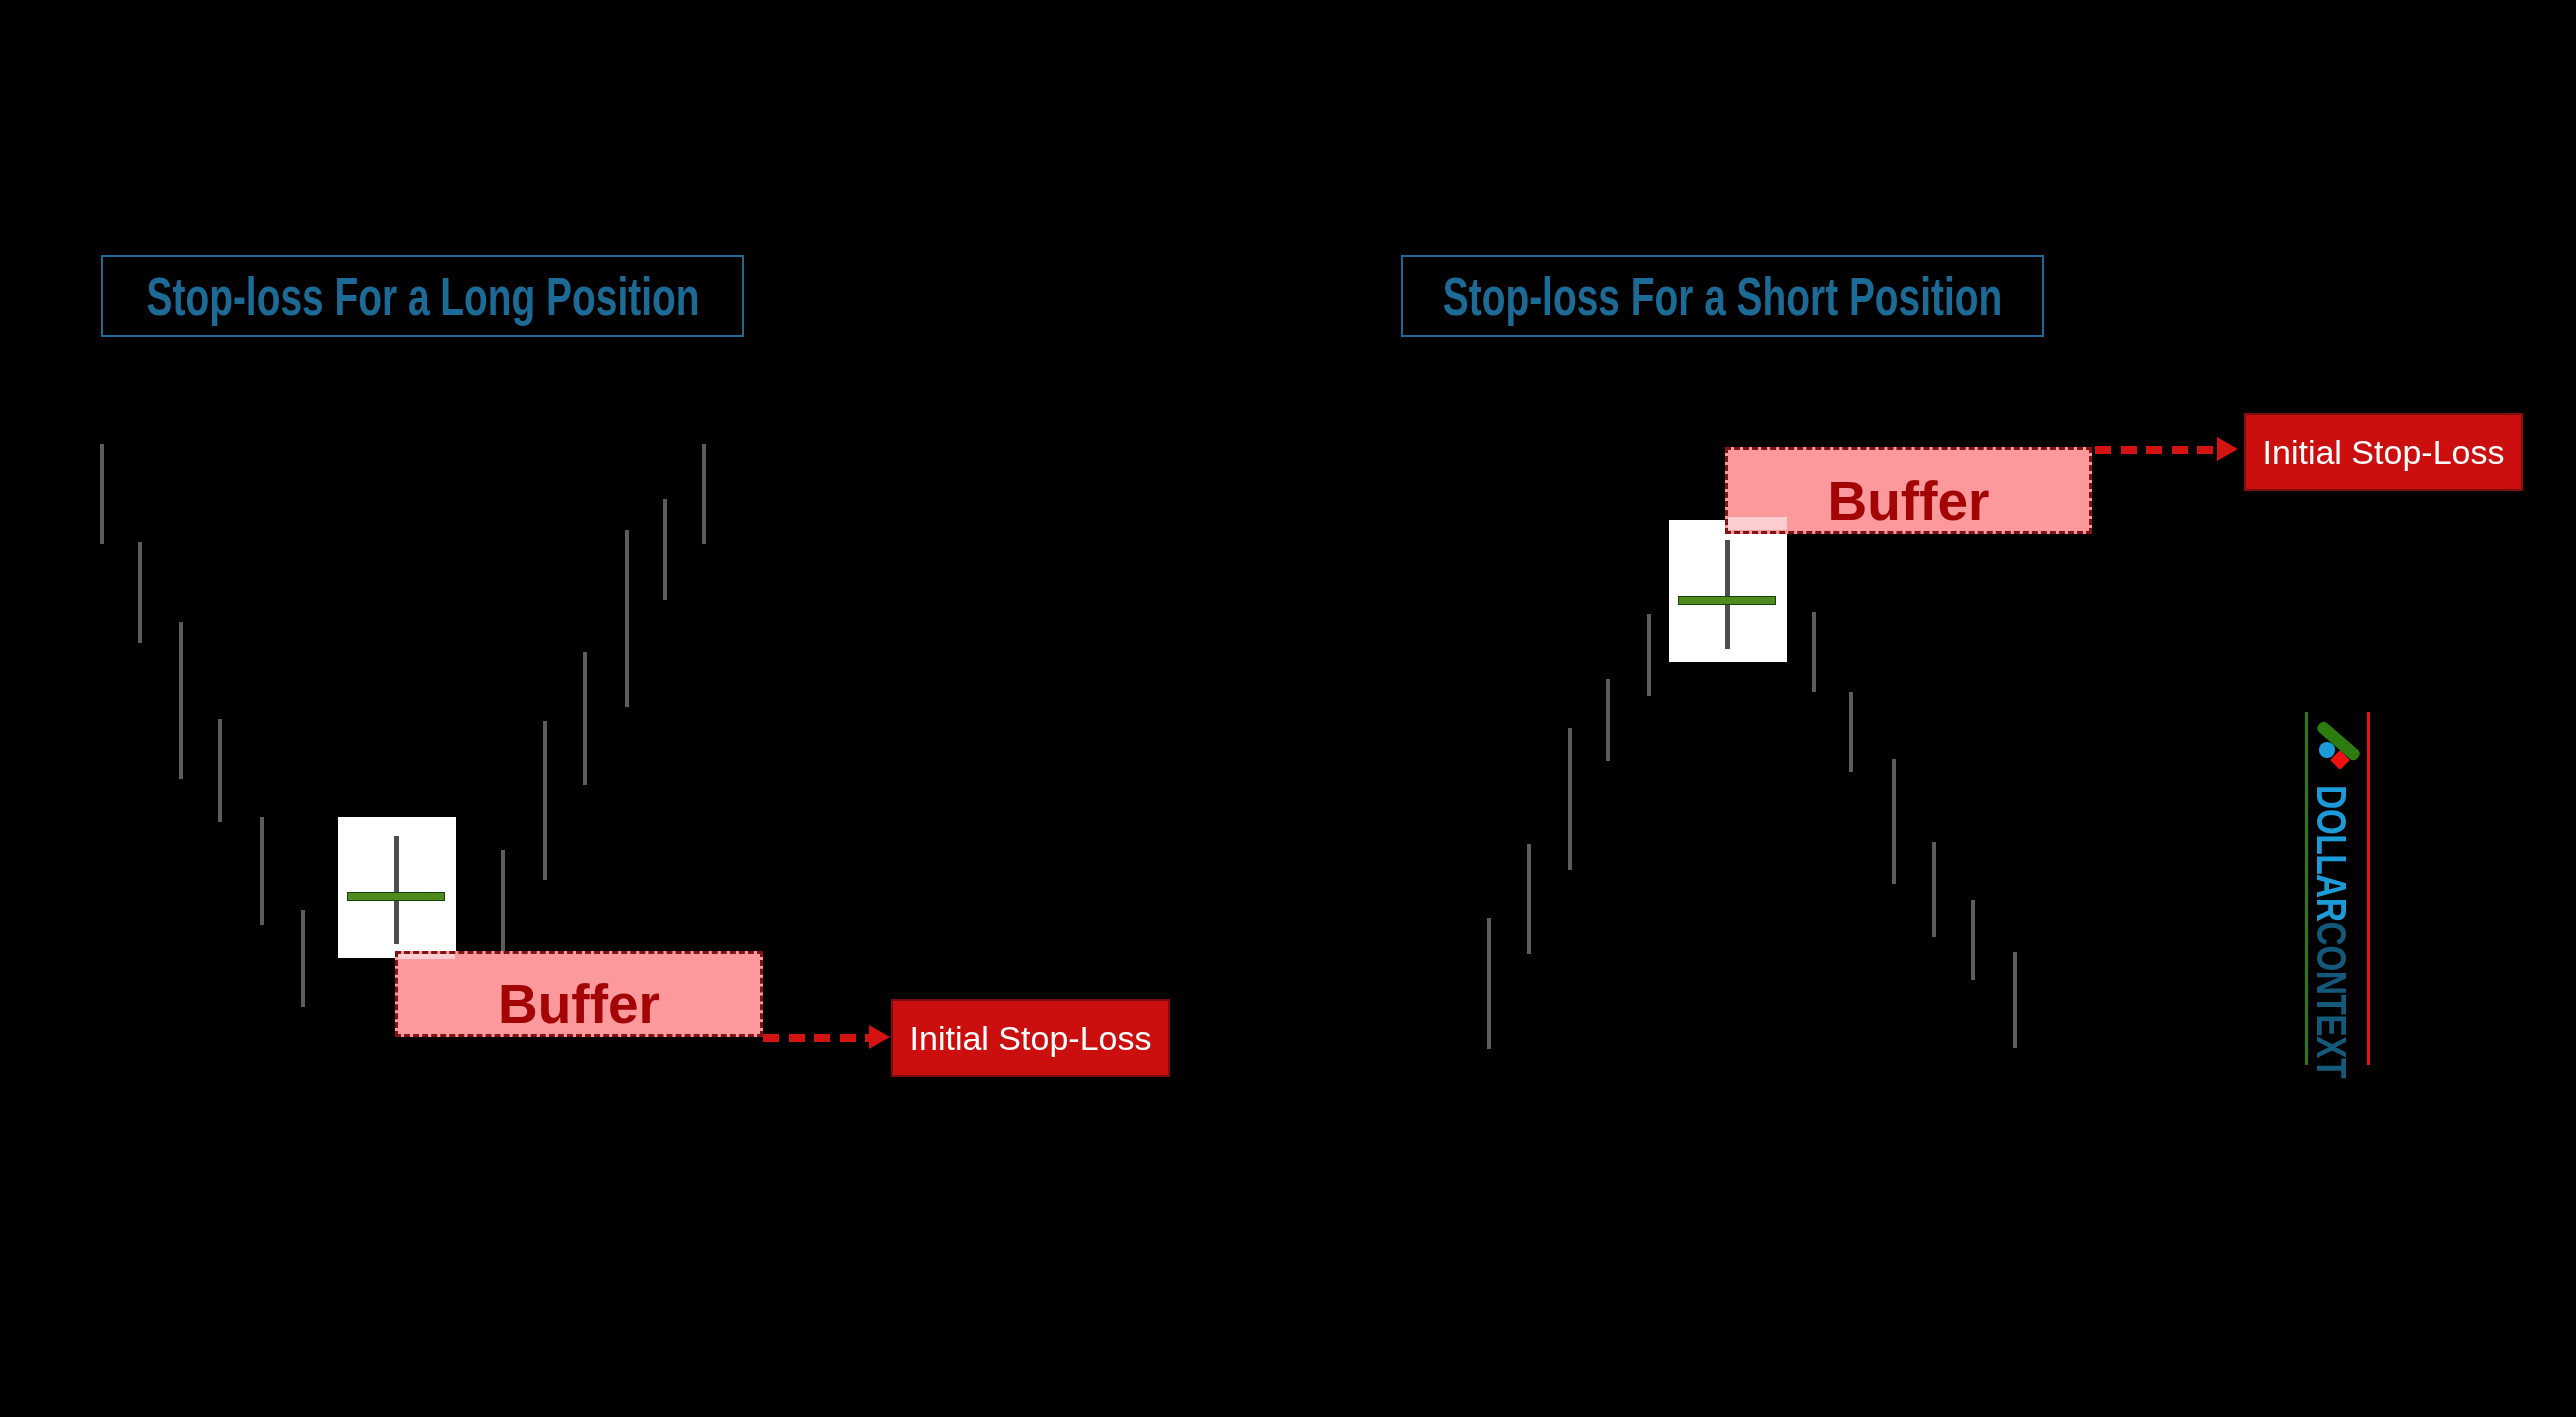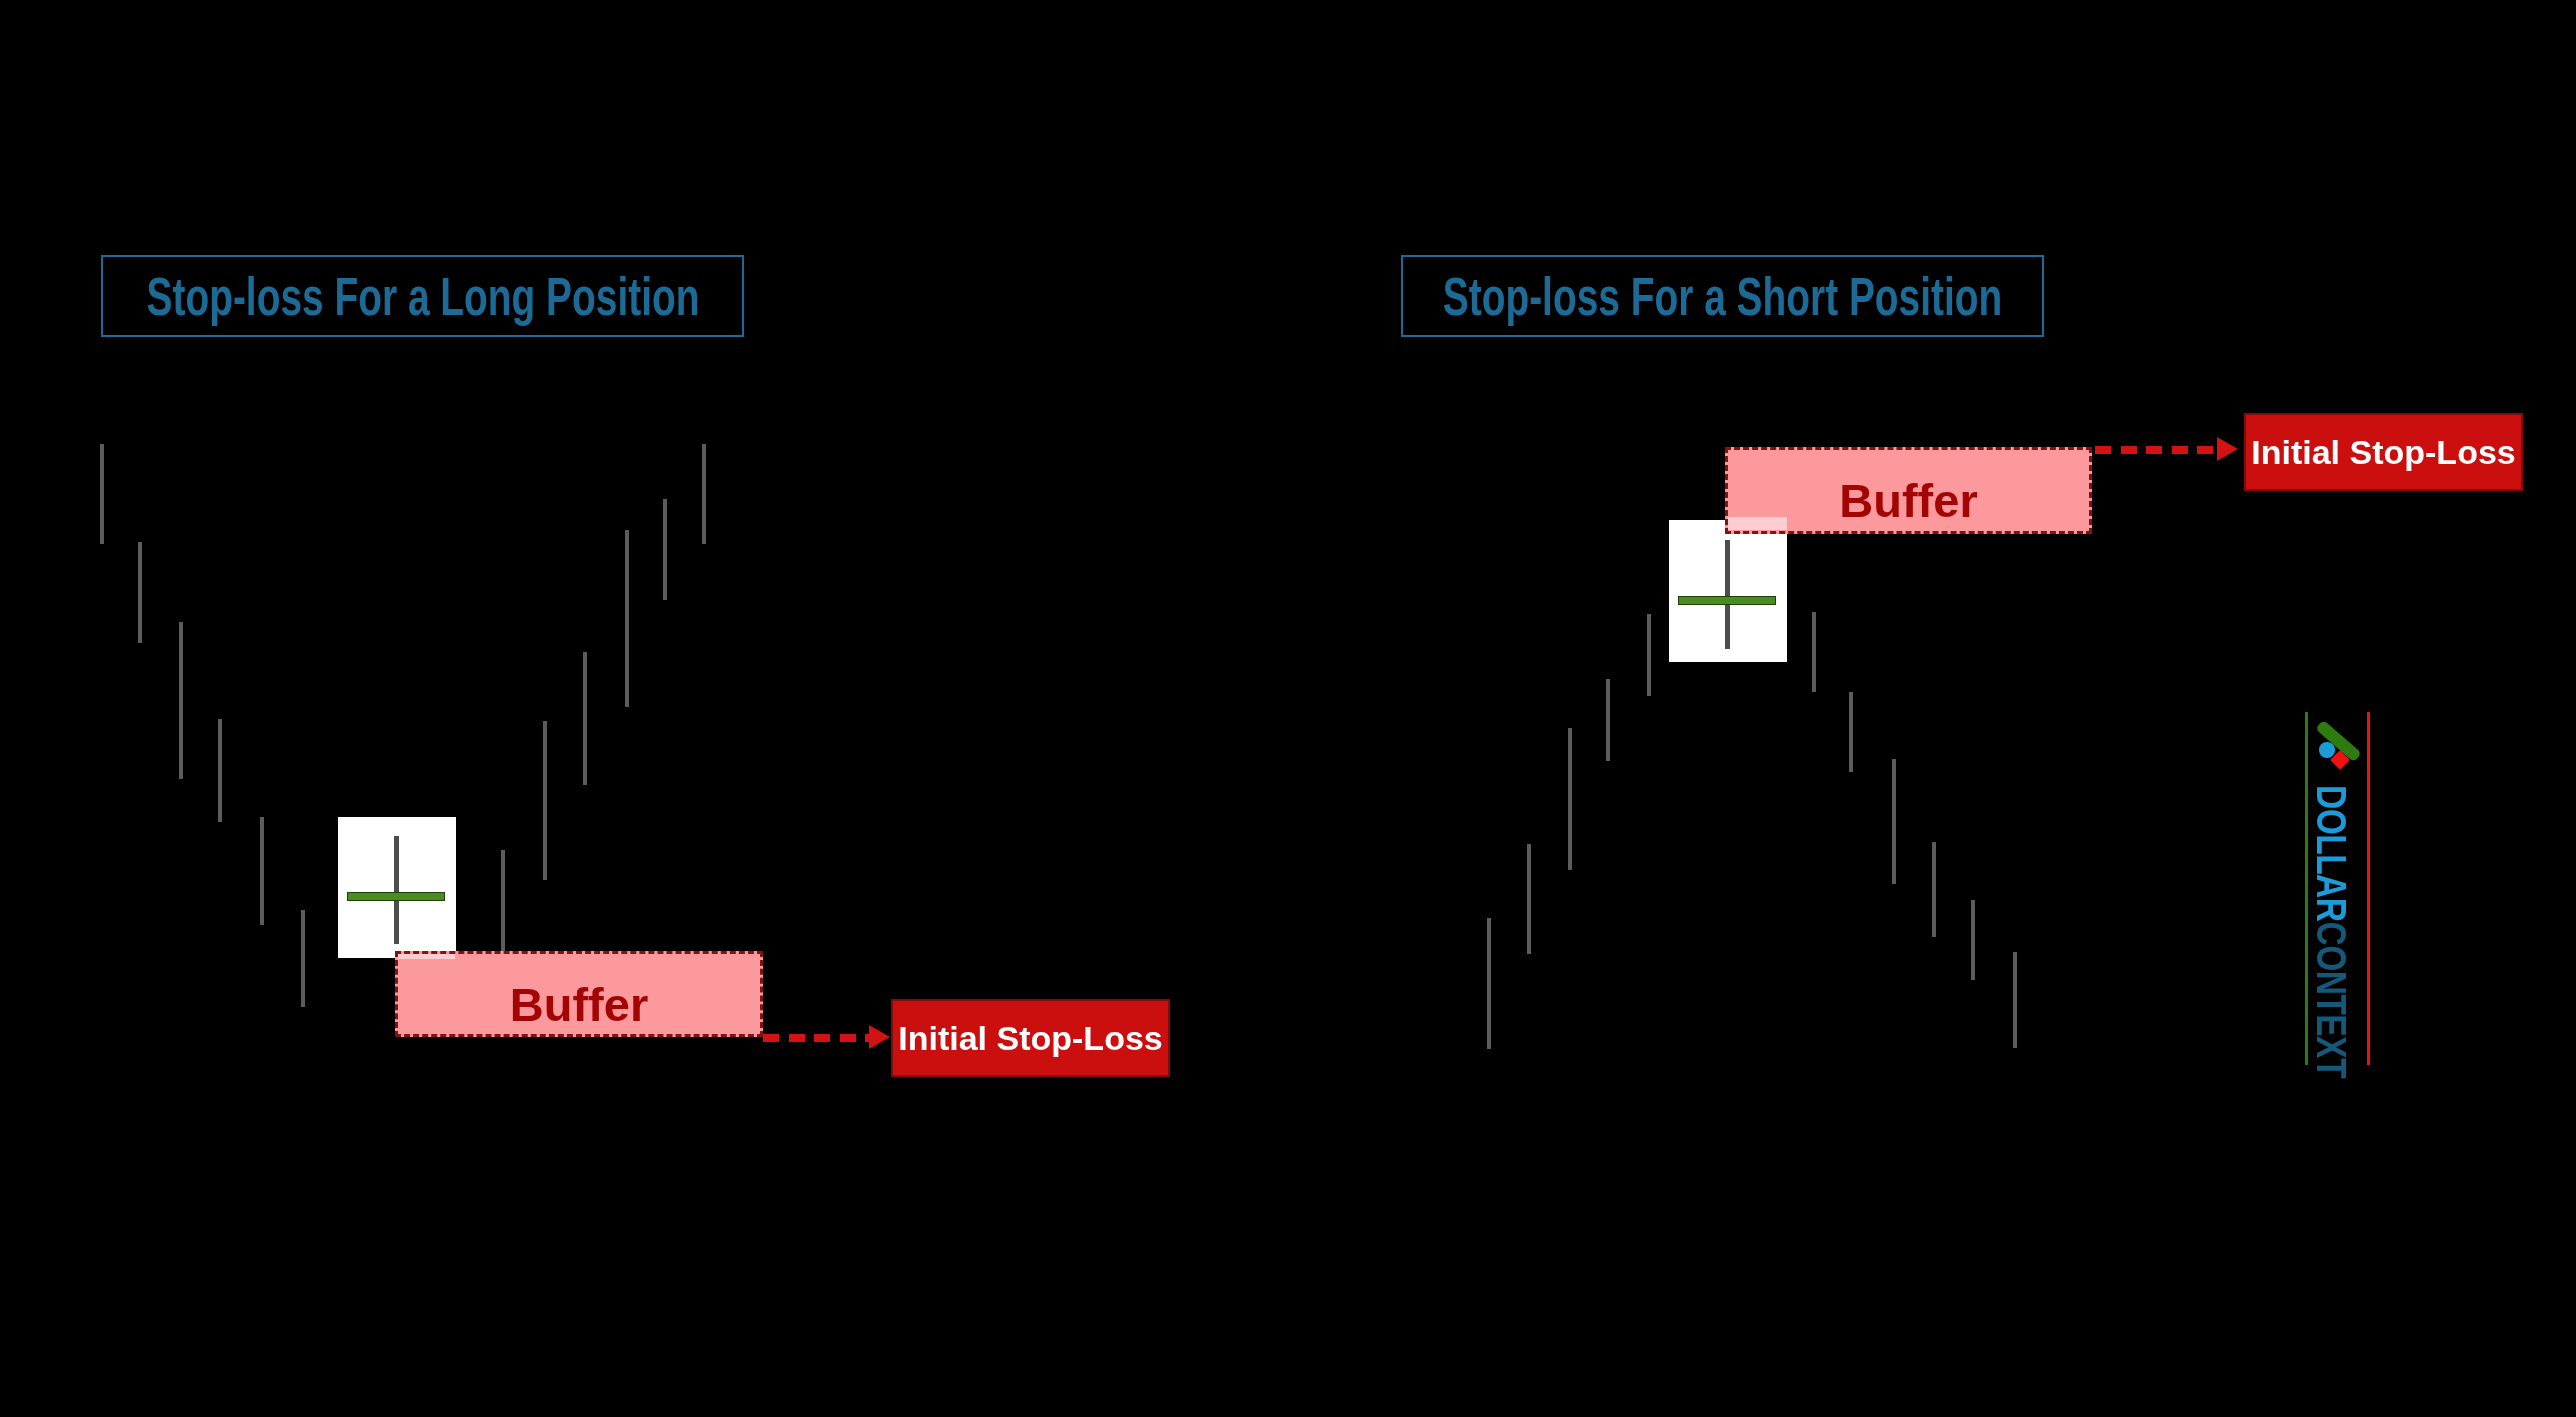--- a/index.html
+++ b/index.html
@@ -49,42 +49,42 @@
   .candle .open-line{position:absolute;width:98px;height:8.8px;left:9.4px;
                      background:var(--c-candle_green);border:1.3px solid var(--c-candle_green_border);}
   #candle-long .open-line{top:75px;}
   #candle-short .open-line{top:76px;}
 
   
   .buffer{position:absolute;border:3.4px dashed var(--c-buffer_border);background:var(--c-buffer_fill);
           display:flex;align-items:center;justify-content:center;}
   #buffer-long{left:395px;top:939px;width:368px;height:86px;}
   #buffer-short{left:1725px;top:435px;width:367px;height:87px;}
-  .buffer .b{color:var(--c-buffer_text);font-size:47px;font-weight:700;margin-top:20px;}
+  .buffer .b{color:var(--c-buffer_text);font-size:55px;font-weight:700;margin-top:20px;}
   .overlap{position:absolute;background:var(--c-buffer_overlap);}
   #buffer-long .overlap{left:0;top:0;width:57px;height:4.7px;}
   #buffer-short .overlap{left:0;top:67px;width:59px;height:12.8px;}
 
   
   .dash-line{position:absolute;height:8px;
              background:repeating-linear-gradient(90deg,var(--c-arrow_red) 0 16px,transparent 16px 25.6px);}
   #dash-long{left:763px;top:1022px;width:106px;}
   #dash-short{left:2095px;top:434px;width:123px;}
   .arrow-head{position:absolute;width:0;height:0;
               border-top:12.8px solid transparent;border-bottom:12.8px solid transparent;
               border-left:21.6px solid var(--c-arrow_red);}
   #arrow-long{left:869px;top:1013px;}
   #arrow-short{left:2217px;top:425px;}
 
   
   .stop-box{position:absolute;width:279px;height:78px;background:var(--c-stop_fill);
             border:2.7px solid var(--c-stop_border);display:flex;align-items:center;justify-content:center;}
   #stop-long{left:891px;top:987px;}
   #stop-short{left:2244px;top:401px;}
-  .stop-box .s{color:var(--c-stop_text);font-size:34px;font-weight:700;white-space:nowrap;}
+  .stop-box .s{color:var(--c-stop_text);font-size:34px;font-weight:400;white-space:nowrap;}
 
   
   .wm-line{position:absolute;width:2.7px;top:700px;height:353px;}
   #wm-line-green{left:2305px;background:var(--c-wm_line_green);}
   #wm-line-red{left:2367px;background:var(--c-wm_line_red);}
   #wm-logo-bar{position:absolute;left:2313px;top:723px;width:51px;height:12px;border-radius:4.7px;
                background:var(--c-wm_line_green);transform:rotate(41deg);}
   #wm-logo-circle{position:absolute;left:2319px;top:730px;width:15.5px;height:15.5px;border-radius:50%;
                   background:var(--c-wm_blue);}
   #wm-logo-square{position:absolute;left:2333px;top:741px;width:14px;height:14px;border-radius:2px;

